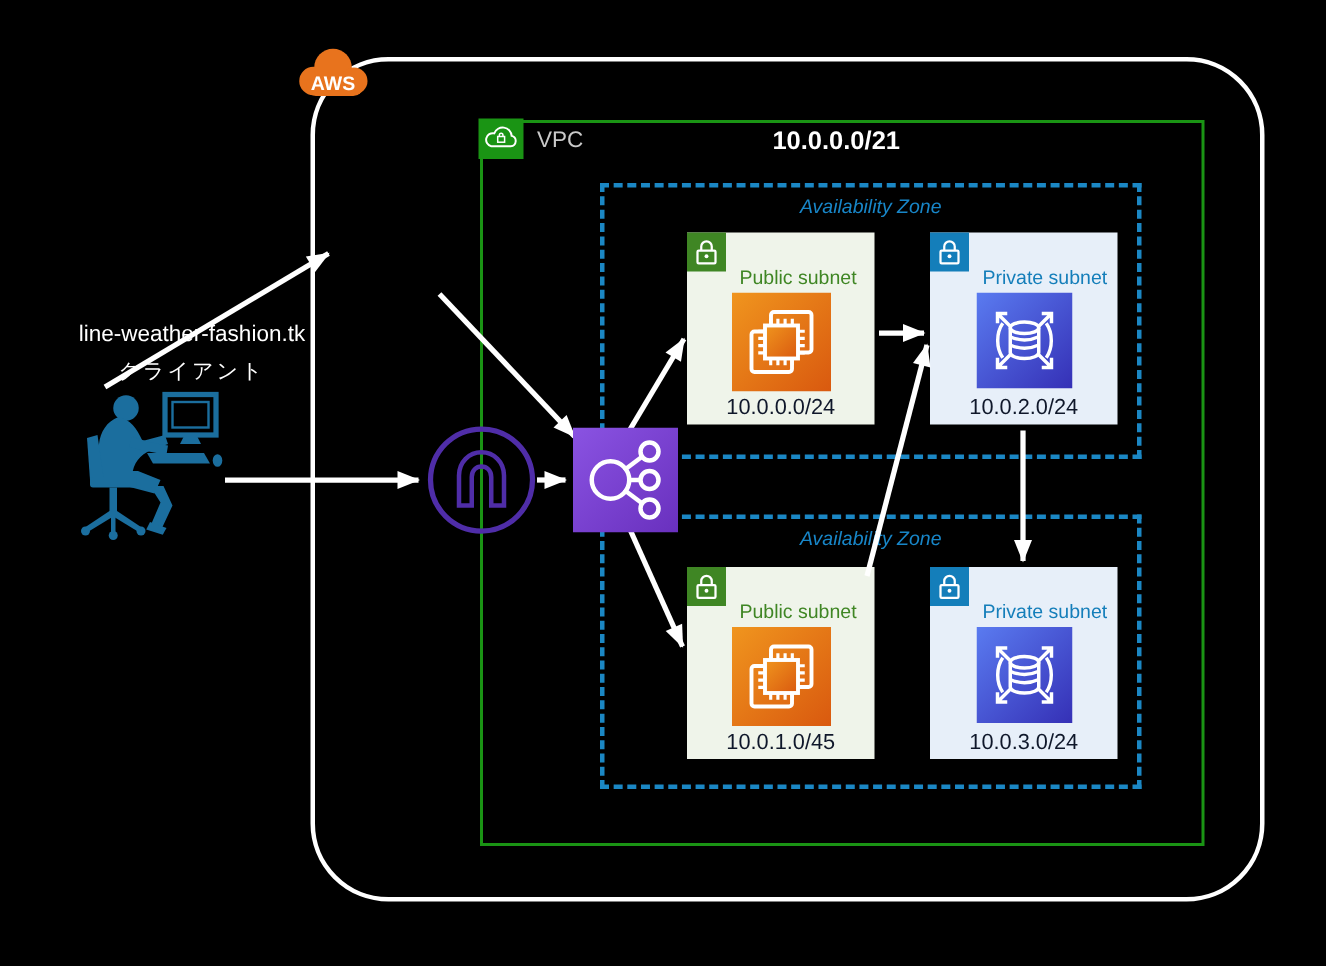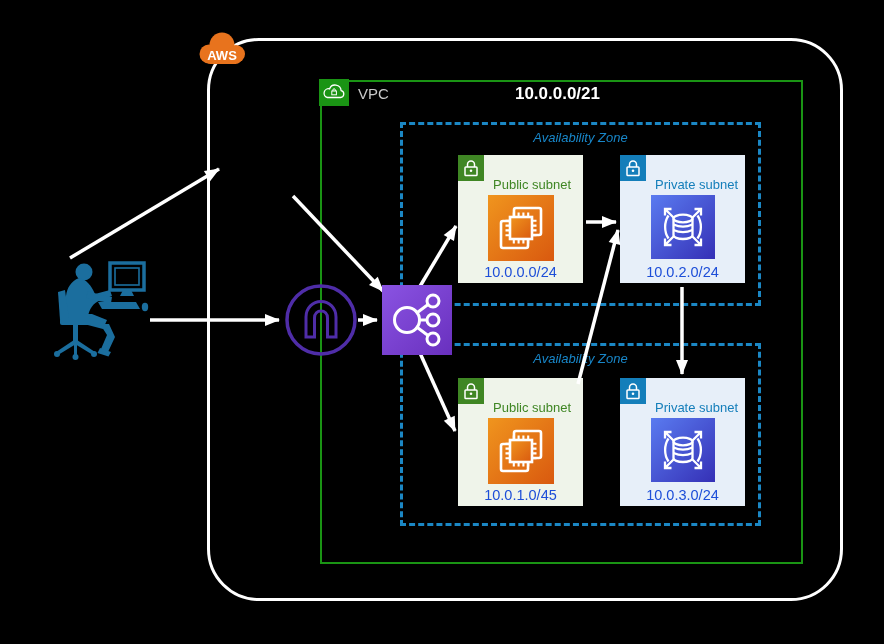--- a/index.html
+++ b/index.html
@@ -26,21 +26,21 @@
   .subnet{width:125px;height:128px;}
   .subnet.public{background:#EFF4EA;}
   .subnet.private{background:#E7EFF9;}
   .sub1{left:458px;top:155px;} .sub2{left:620px;top:155px;}
   .sub3{left:458px;top:378px;} .sub4{left:620px;top:378px;}
   .subnet-header{display:flex;align-items:flex-start;}
   .lock-sq{width:26px;height:26px;flex:0 0 26px;}
   .lock-sq.green{background:#3F8624;} .lock-sq.blue{background:#147EBA;}
   .subnet-label{font-size:13px;margin:22px 0 0 9px;white-space:nowrap;}
   .subnet-label.green{color:#3F8624;} .subnet-label.blue{color:#147EBA;}
-  .cidr{position:absolute;left:0;bottom:3px;width:100%;text-align:center;color:#1d4ed8;font-size:14.5px;}
+  .cidr{position:absolute;left:0;bottom:3px;width:100%;text-align:center;color:#0f172a;font-size:14.5px;}
   .sub-icon{position:absolute;left:50%;transform:translateX(-50%);top:40px;}
 
   
   .r53{left:225px;top:128px;}
   .elb{left:382px;top:285px;}
   .igw{left:284px;top:283px;}
 
   
   .client-person{left:48px;top:258px;}
   .client-text{left:18px;top:214px;width:220px;text-align:center;color:#fff;font-size:15px;}
@@ -273,20 +273,22 @@
         <path d="M50 44 L88 44 L92 51 L54 51 Z"></path>
         <ellipse cx="97" cy="49" rx="3.2" ry="4.2"></ellipse>
       </g>
       <g fill="none" stroke="#1B6E9E">
         <rect x="62" y="5" width="34" height="27" stroke-width="3.5"></rect>
         <rect x="67" y="10" width="24" height="17" stroke-width="1.6"></rect>
         <path d="M75 32 h8 l3 6 h-14 z" fill="#1B6E9E" stroke="none"></path>
       </g>
     </svg>
   </div>
+  <div class="abs client-text">line-weather-fashion.tk</div>
+  <div class="abs client-sub">クライアント</div>
 
   <div class="abs aws-logo">
     <svg width="58" height="42" viewBox="0 0 58 42">
       <g fill="#E8731D">
         <circle cx="16" cy="24" r="9.5"></circle>
         <circle cx="29" cy="15" r="12.5"></circle>
         <circle cx="43" cy="24" r="9"></circle>
         <rect x="11" y="21" width="38" height="13" rx="6.5"></rect>
       </g>
       <text x="29" y="30" text-anchor="middle" fill="#fff" font-size="13" font-weight="bold" font-family="Liberation Sans, sans-serif">AWS</text>

